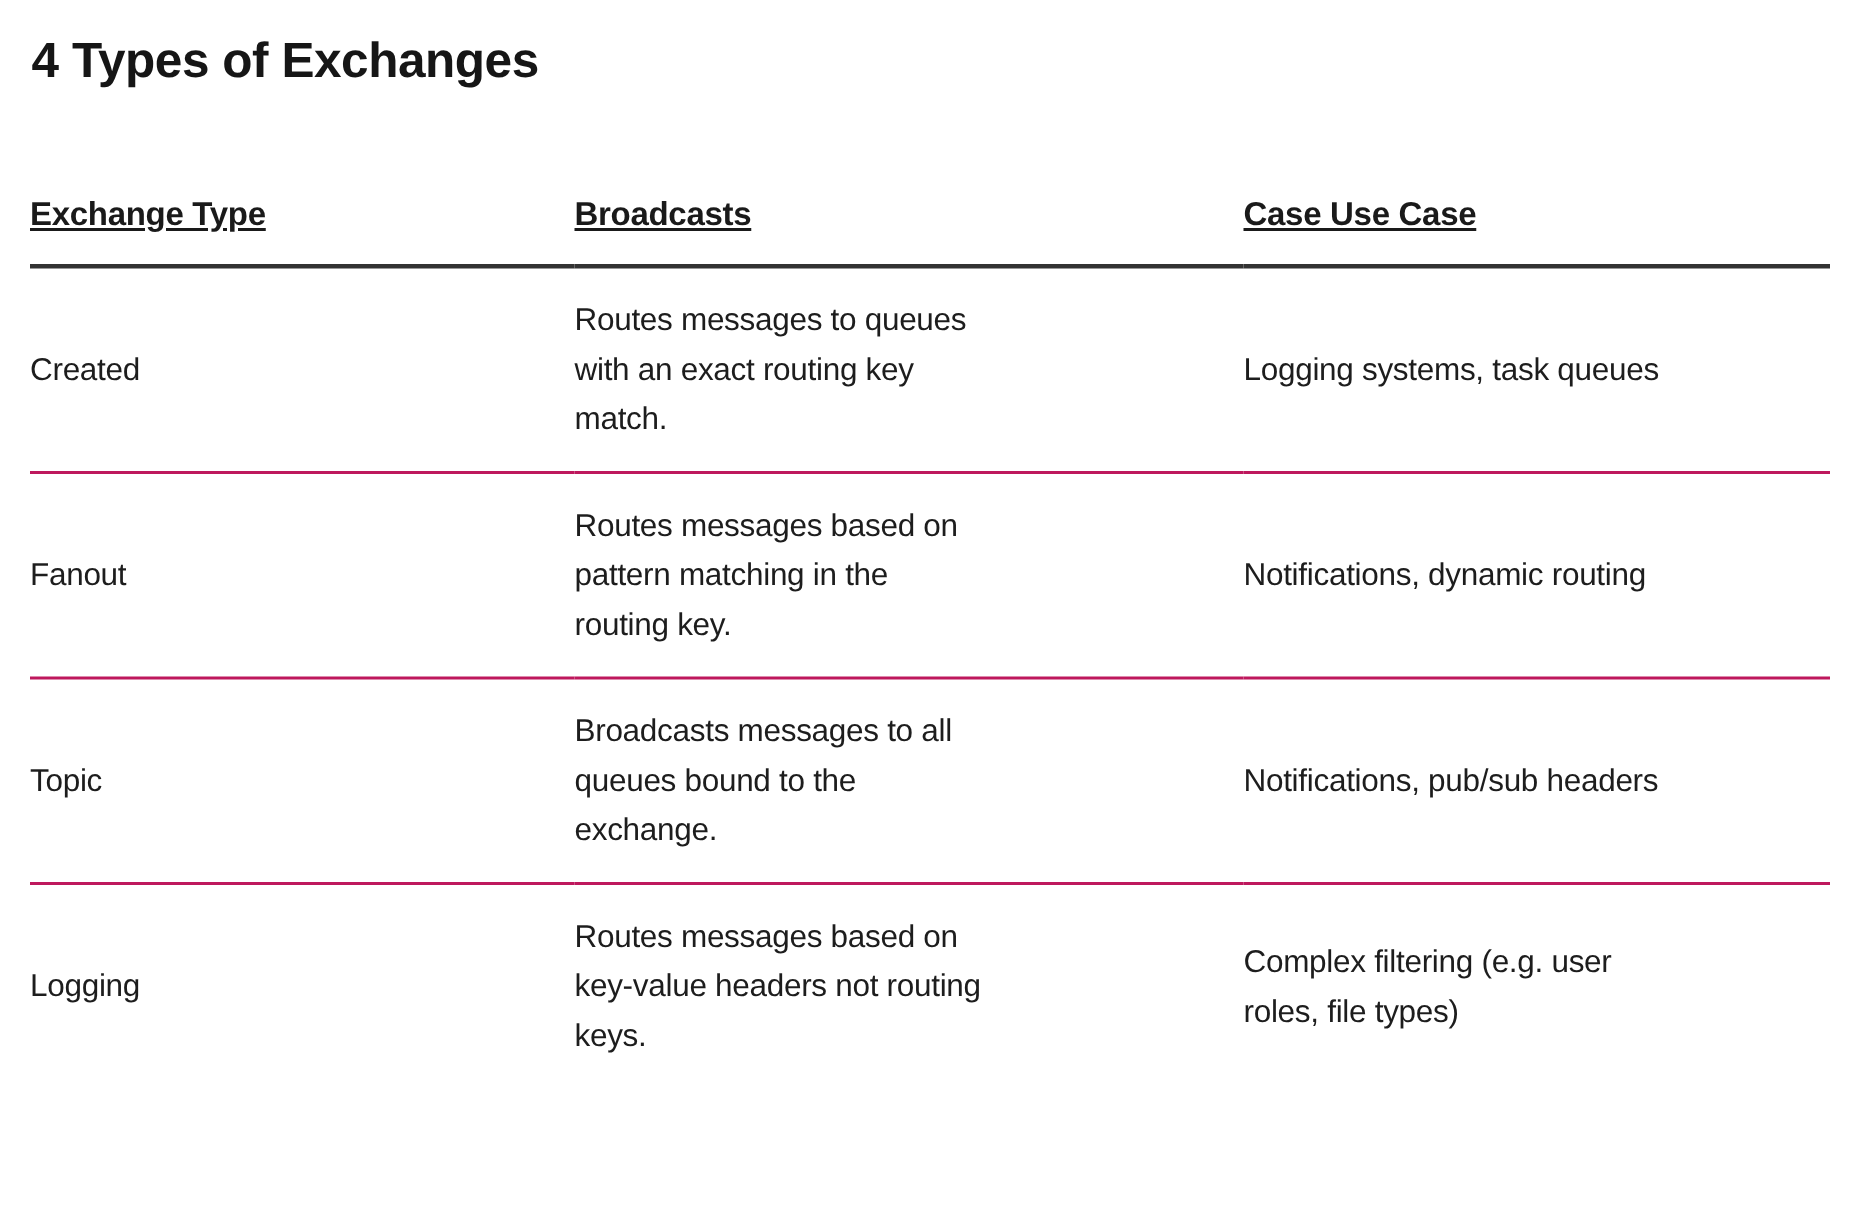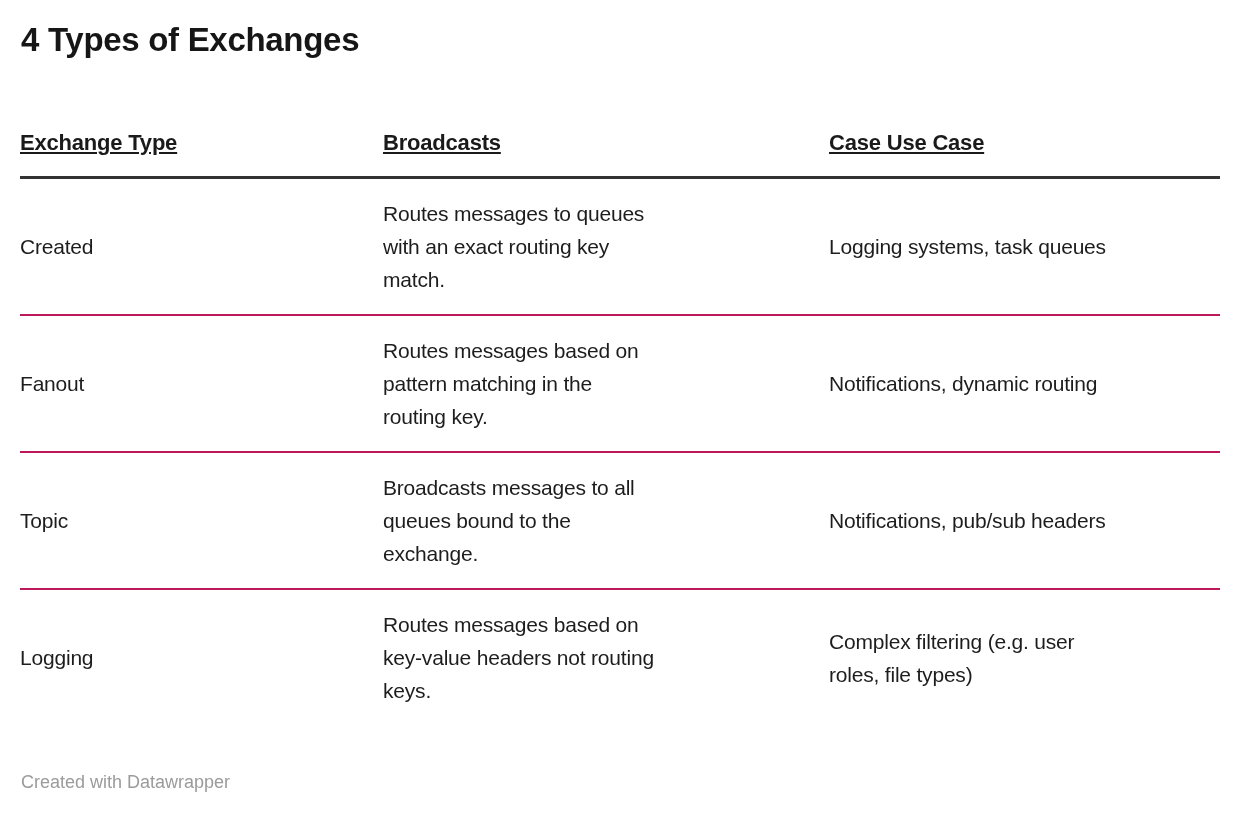--- a/index.html
+++ b/index.html
@@ -136,15 +136,14 @@
 keys.</div>
         </td>
         <td>
           <div class="cell-text">Complex filtering (e.g. user
 roles, file types)</div>
         </td>
       </tr>
     </tbody>
   </table>
 
-  <div class="footer-credit">Created with Datawrapper</div>
 
 </div>
 
 </body></html>

